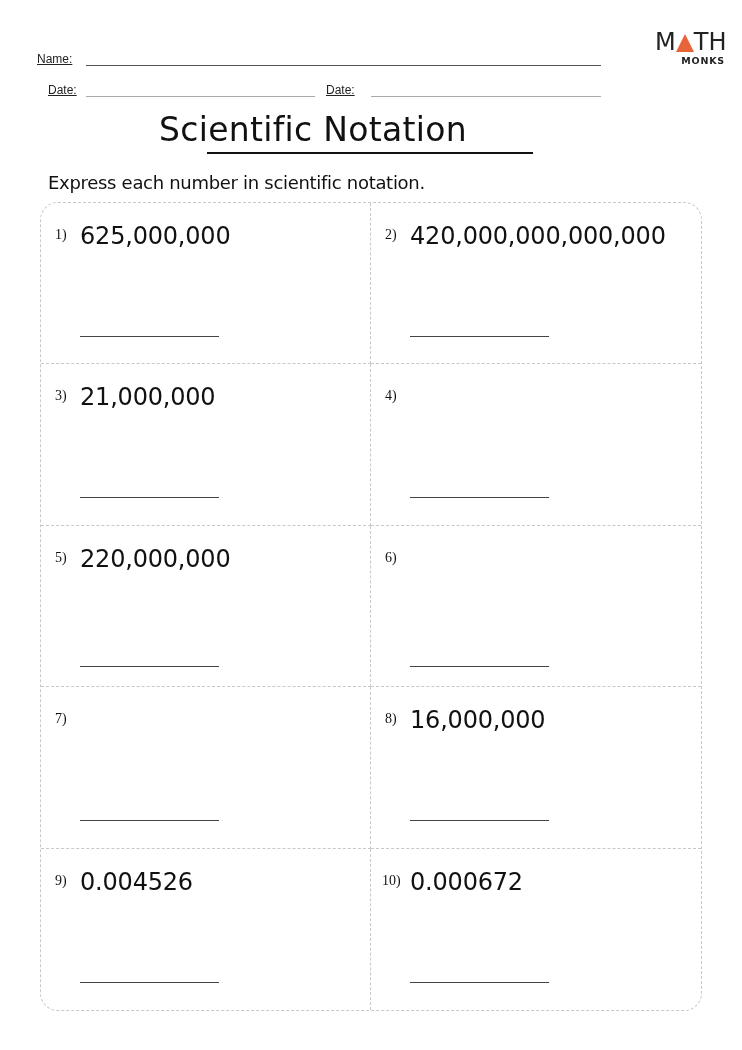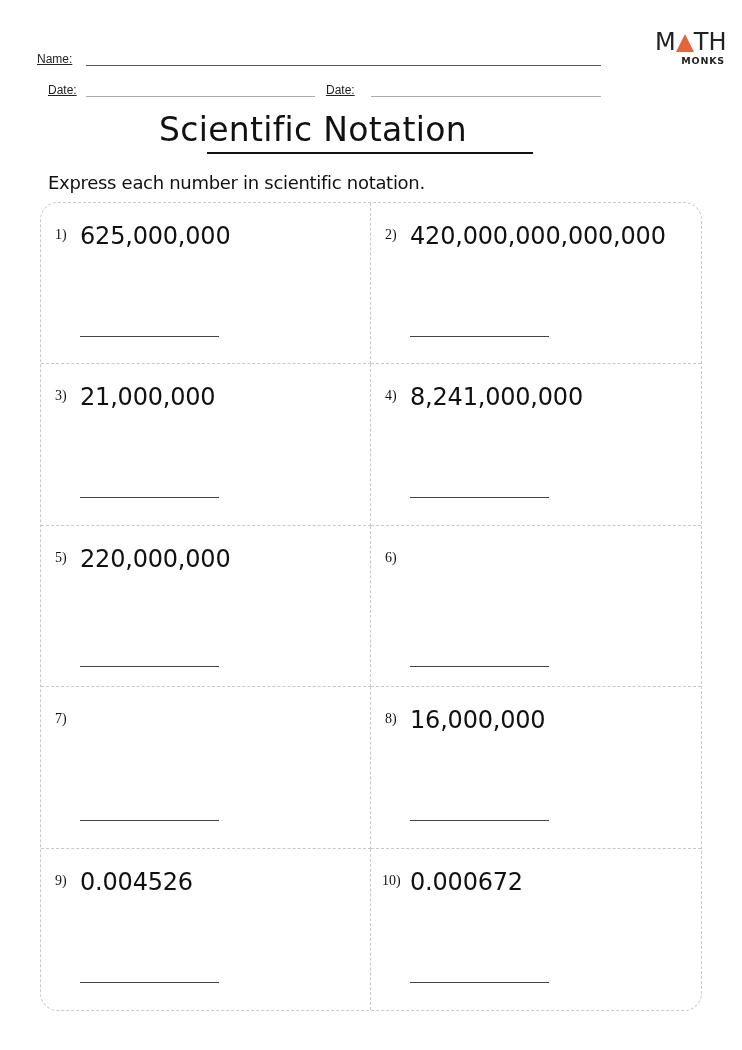--- a/index.html
+++ b/index.html
@@ -108,21 +108,20 @@
     <span class="qval">420,000,000,000,000</span>
     <div class="answer-line"></div>
   </div>
   <div class="cell">
     <span class="qnum">3)</span>
     <span class="qval">21,000,000</span>
     <div class="answer-line"></div>
   </div>
   <div class="cell">
     <span class="qnum">4)</span>
-    <span class="qval">8,241,000,000</span>
     <div class="answer-line"></div>
   </div>
   <div class="cell">
     <span class="qnum">5)</span>
     <span class="qval">220,000,000</span>
     <div class="answer-line" style="top:140px;"></div>
   </div>
   <div class="cell">
     <span class="qnum">6)</span>
     <div class="answer-line" style="top:140px;"></div>

